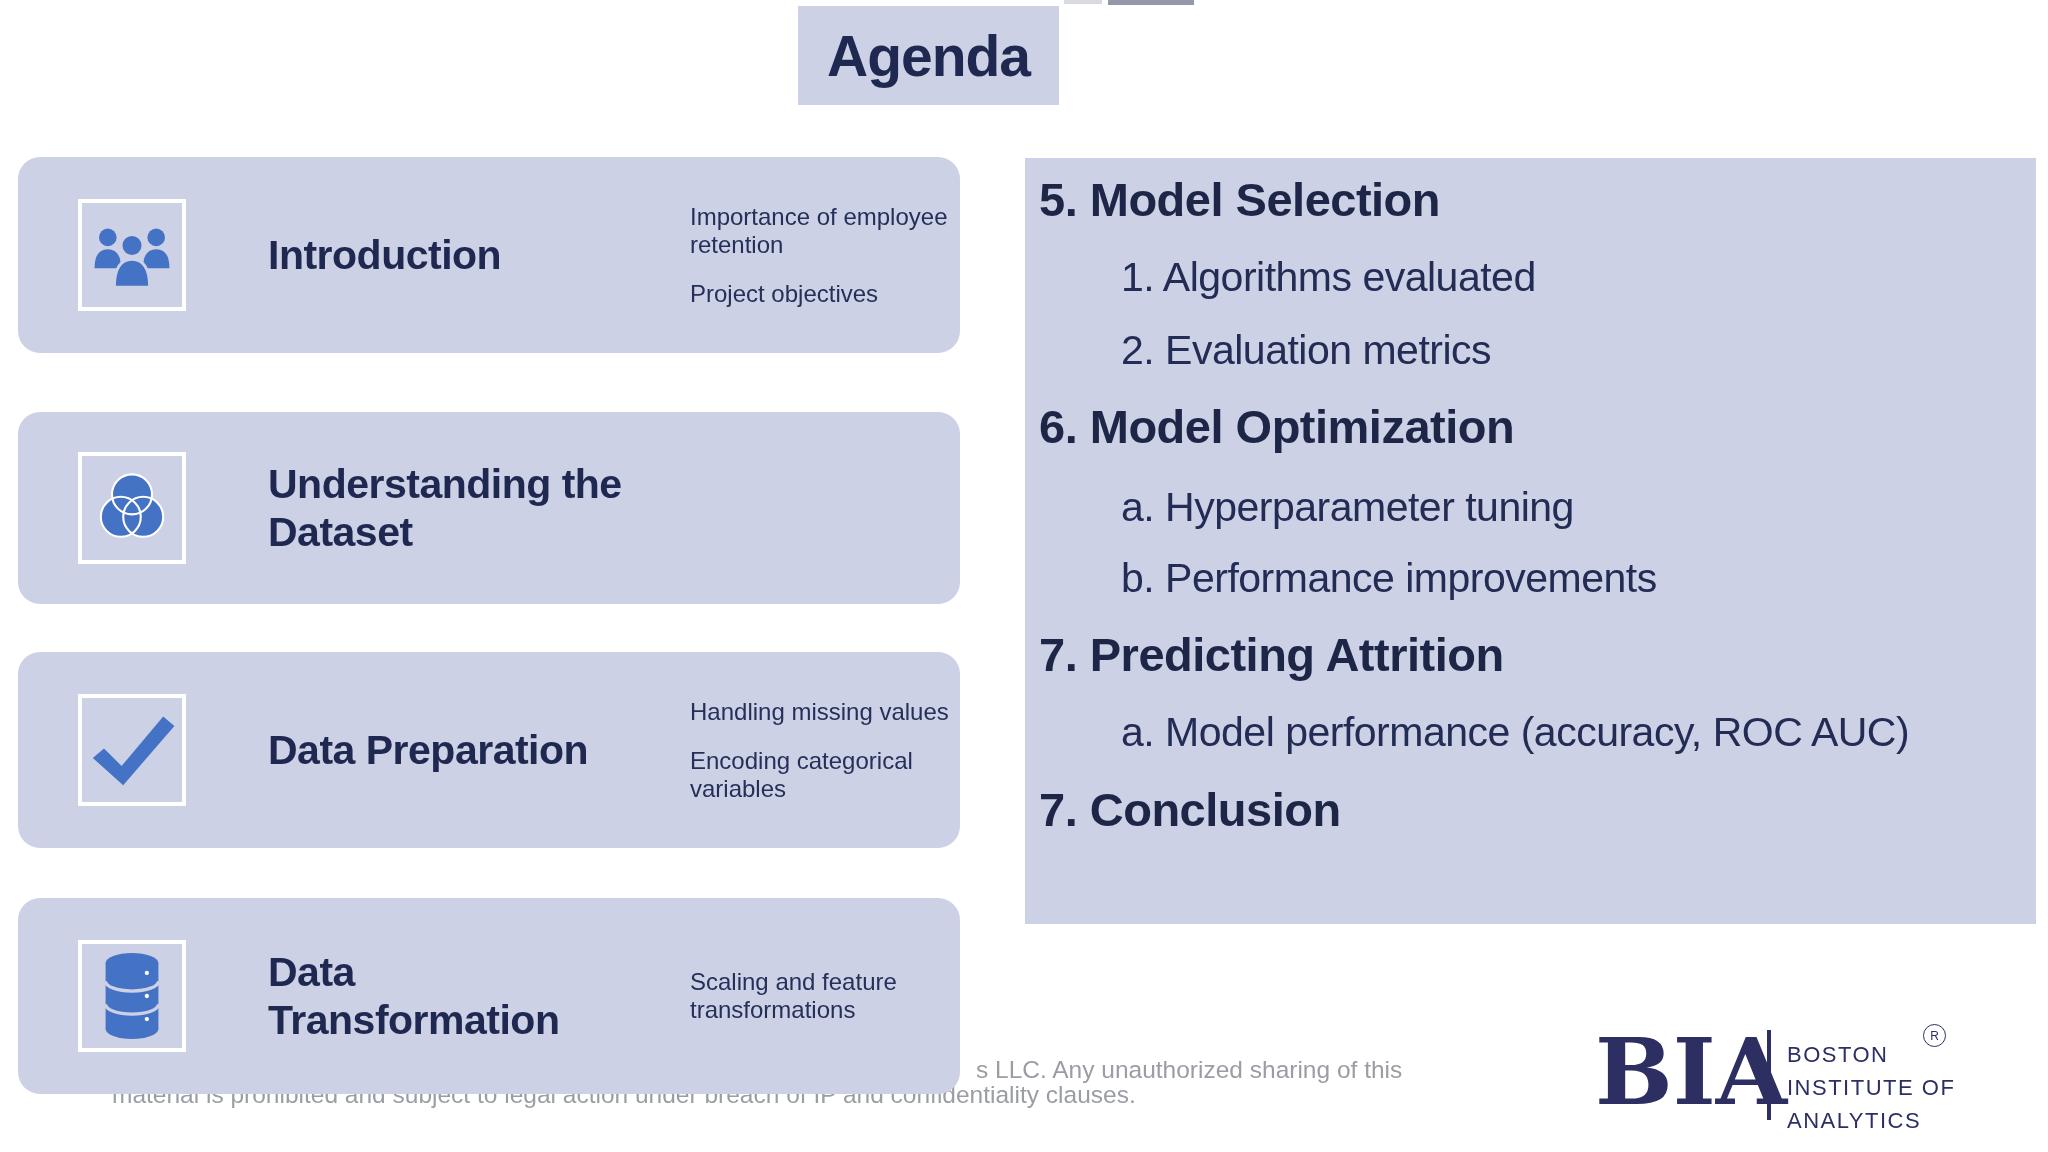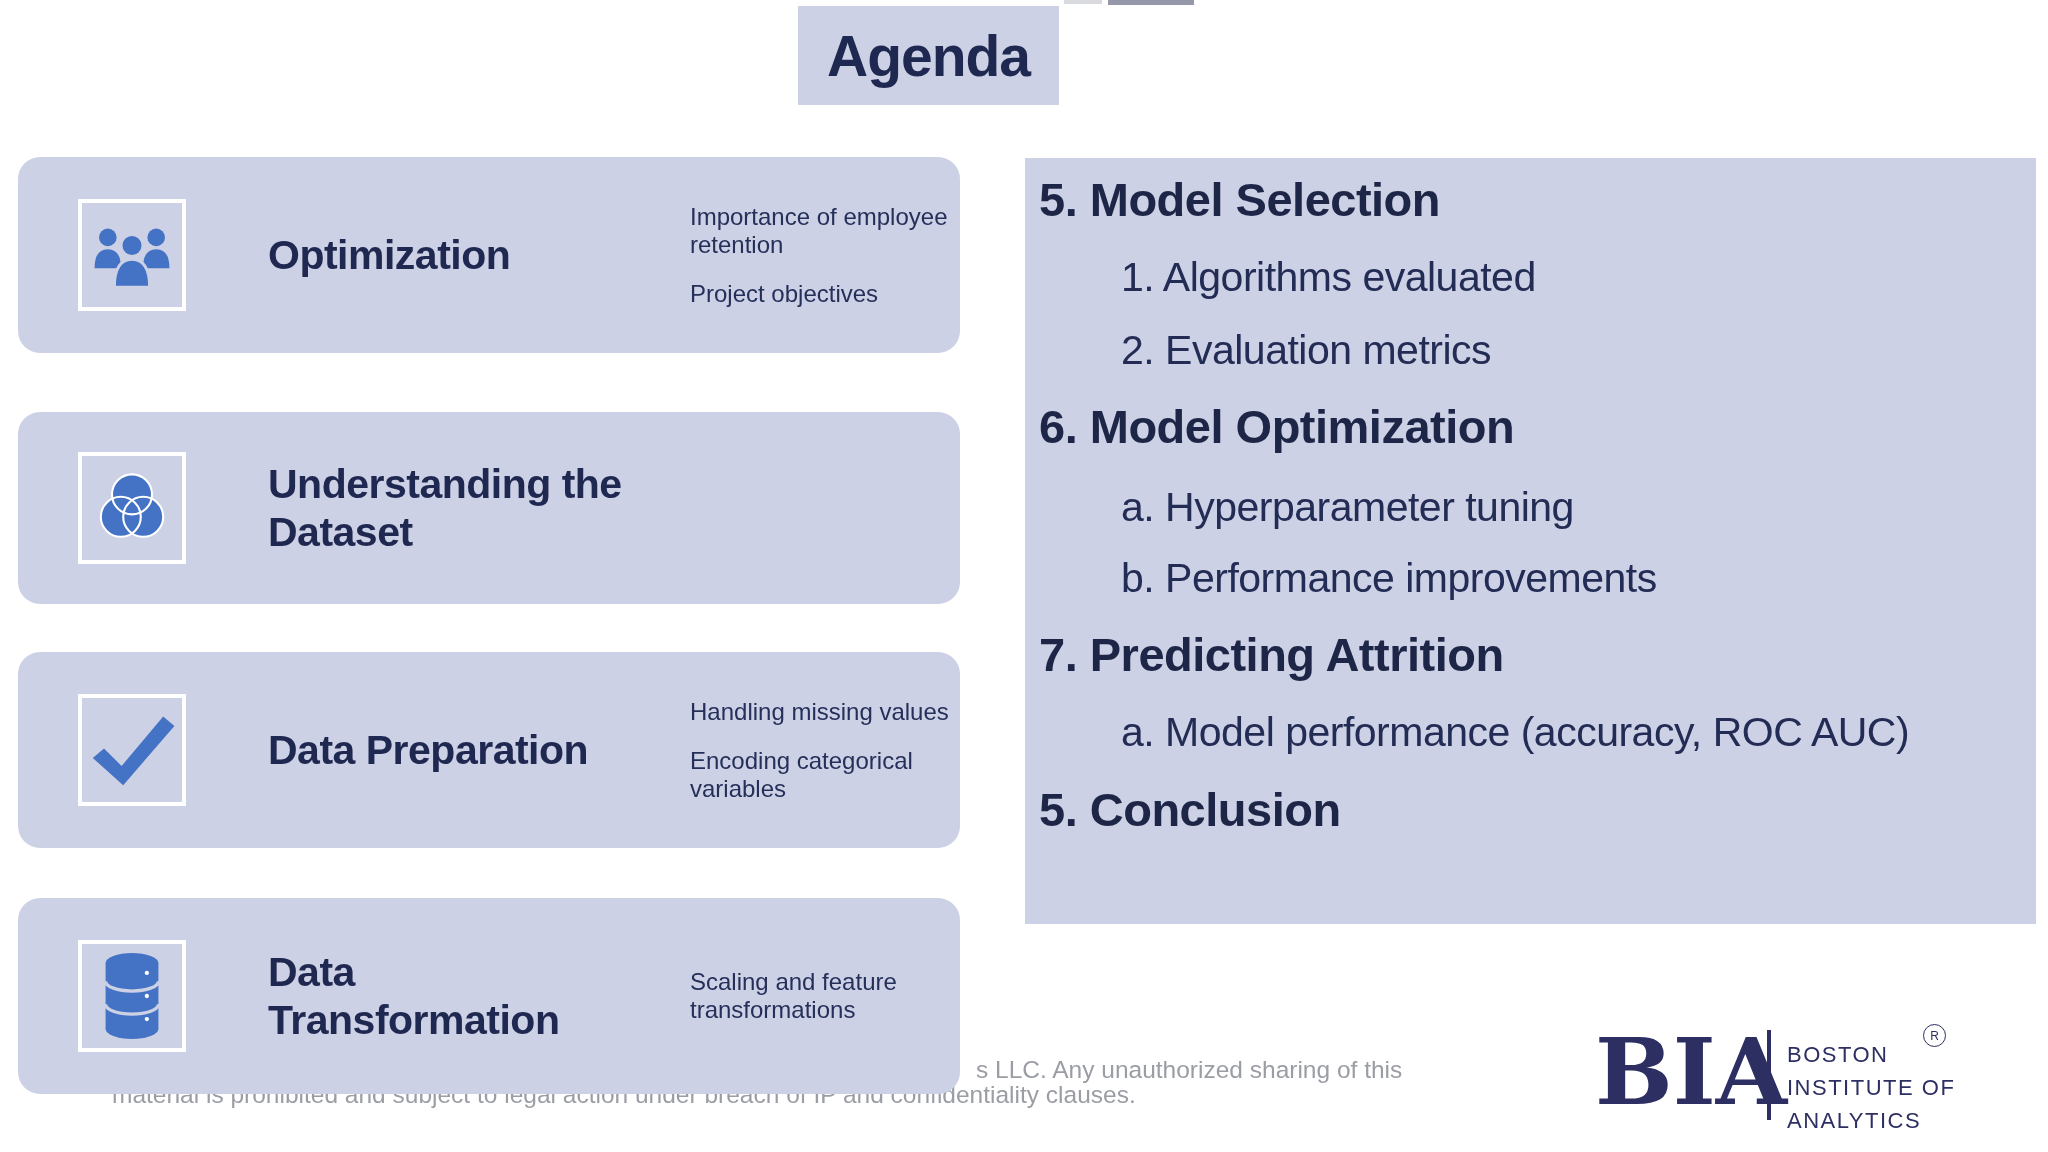--- a/index.html
+++ b/index.html
@@ -113,21 +113,21 @@
     <div class="icon-box">
       <svg width="88" height="70" viewBox="0 0 120 92">
         <circle cx="27" cy="22" r="12" fill="#4472c4"></circle>
         <path d="M9 64 Q9 38 27 38 Q45 38 45 64 Z" fill="#4472c4"></path>
         <circle cx="93" cy="22" r="12" fill="#4472c4"></circle>
         <path d="M75 64 Q75 38 93 38 Q111 38 111 64 Z" fill="#4472c4"></path>
         <circle cx="60" cy="33" r="15" fill="#4472c4" stroke="#cdd1e5" stroke-width="4"></circle>
         <path d="M36 90 Q36 52 60 52 Q84 52 84 90 Z" fill="#4472c4" stroke="#cdd1e5" stroke-width="4"></path>
       </svg>
     </div>
-    <div class="card-title">Optimization</div>
+    <div class="card-title">Introduction</div>
     <div class="card-notes">
       <div class="note">Importance of employee
 retention</div>
       <div class="note">Project objectives</div>
     </div>
   </div>
 
   <div class="card c2">
     <div class="icon-box">
       <svg width="80" height="80" viewBox="0 0 100 100">
@@ -180,21 +180,21 @@
 
   <div class="outline-panel">
     <div class="o-line o-h" style="top:14px">5. Model Selection</div>
     <div class="o-line o-s" style="top:96px">1. Algorithms evaluated</div>
     <div class="o-line o-s" style="top:169px">2. Evaluation metrics</div>
     <div class="o-line o-h" style="top:241px">6. Model Optimization</div>
     <div class="o-line o-s" style="top:326px">a. Hyperparameter tuning</div>
     <div class="o-line o-s" style="top:397px">b. Performance improvements</div>
     <div class="o-line o-h" style="top:469px">7. Predicting Attrition</div>
     <div class="o-line o-s" style="top:551px">a. Model performance (accuracy, ROC AUC)</div>
-    <div class="o-line o-h" style="top:624px">5. Conclusion</div>
+    <div class="o-line o-h" style="top:624px">7. Conclusion</div>
   </div>
 
   <div class="logo">
     <div class="logo-acronym">BIA</div>
     <div class="logo-divider"></div>
     <div class="logo-wordmark">BOSTON
 INSTITUTE OF
 ANALYTICS</div>
     <div class="reg-mark">R</div>
   </div>

